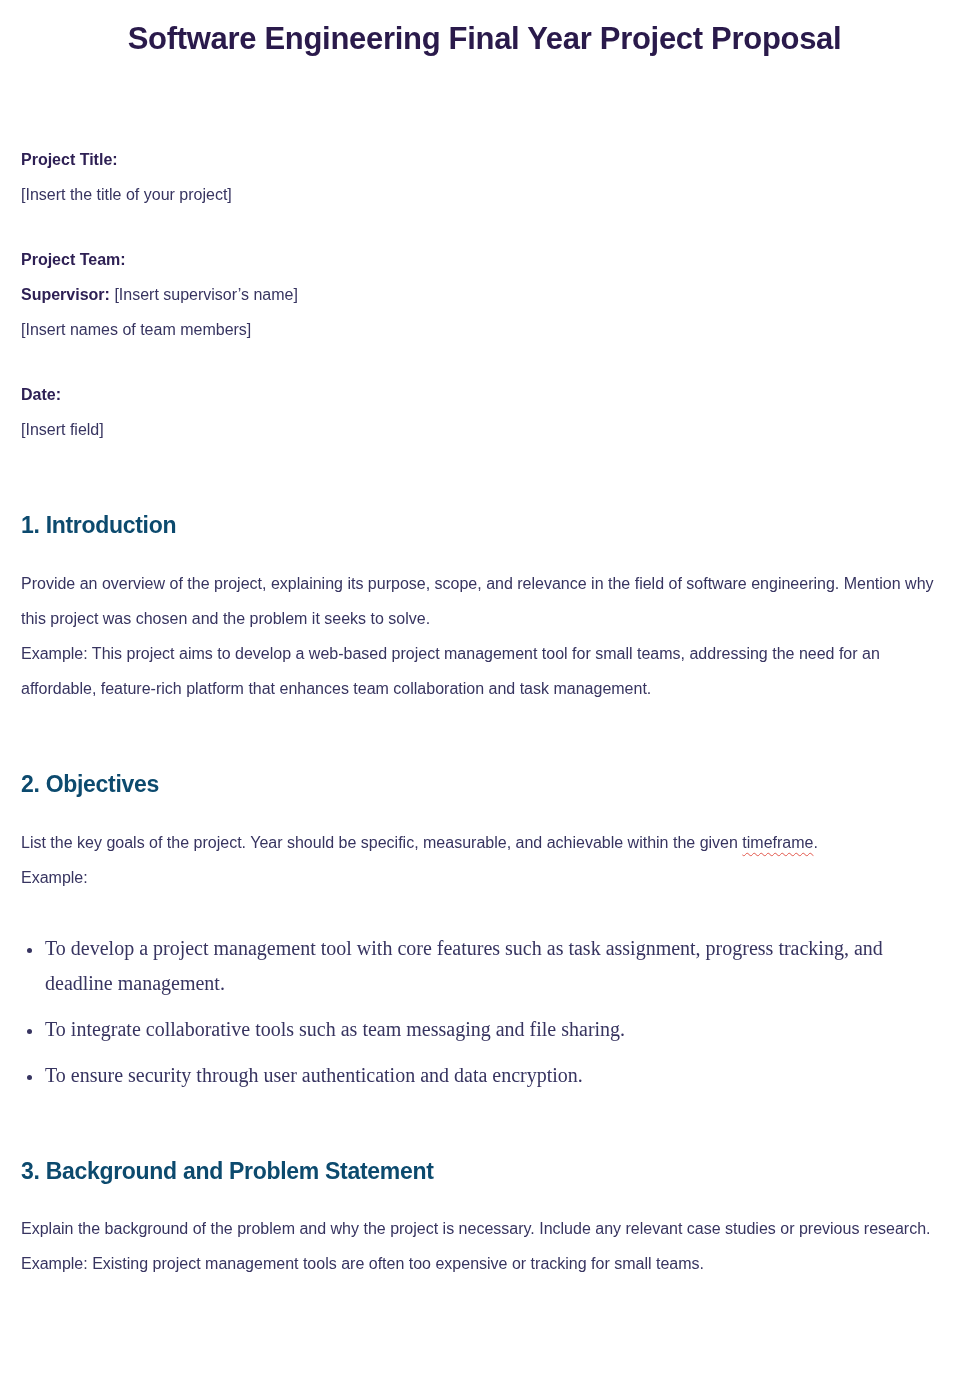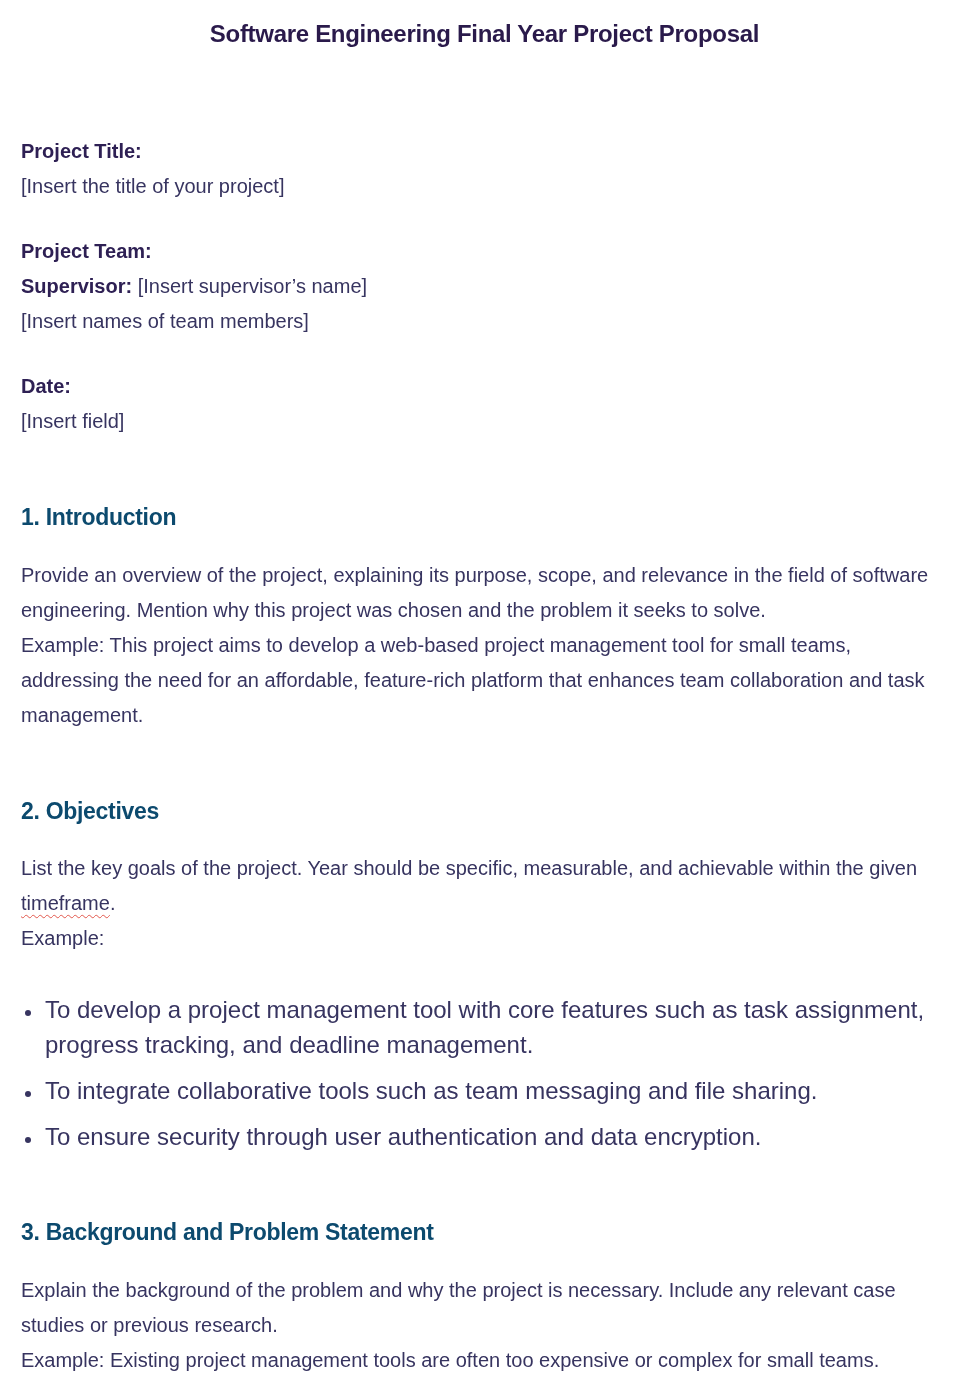--- a/index.html
+++ b/index.html
@@ -6,33 +6,33 @@
   body {
     width: 969px;
     min-height: 1378px;
     background: #ffffff;
     font-family: "Liberation Sans", sans-serif;
     color: #373460;
     box-sizing: border-box;
     padding: 20px 21px 10px 21px;
   }
   .doc-title {
-    font-size: 24px;
+    font-size: 31px;
     font-weight: bold;
     letter-spacing: -0.3px;
     color: #2a1a4b;
     text-align: center;
     margin: 0 0 85px 0;
     line-height: 1.2;
   }
   .meta-block {
     margin: 0 0 30px 0;
   }
   .meta-block p, .section-paragraph {
-    font-size: 20px;
+    font-size: 16px;
     line-height: 35px;
     margin: 0;
   }
   .meta-label {
     font-weight: bold;
     color: #2e2054;
   }
   .section-heading {
     font-size: 23px;
     font-weight: bold;
@@ -47,24 +47,25 @@
     text-decoration-color: #e2574c;
     text-decoration-thickness: 1px;
     text-underline-offset: 4px;
   }
   ul.bullet-list {
     margin: 36px 0 0 0;
     padding-left: 22px;
     list-style: disc;
   }
   ul.bullet-list li {
-    font-size: 24px;
+    font-size: 20px;
     line-height: 35px;
     margin-bottom: 11px;
     padding-left: 2px;
+    font-family: Liberation Serif, serif;
   }
   ul.bullet-list li::marker {
     font-size: 0.8em;
     color: #373460;
   }
 </style>
 </head>
 <body>
 
 <div>
@@ -97,16 +98,16 @@
     <p class="section-paragraph"><span>List the key goals of the project. Year should be specific, measurable, and achievable within the given </span><span class="misspelled">timeframe</span><span>.</span><br><span>Example:</span></p>
     <ul class="bullet-list">
       <li>To develop a project management tool with core features such as task assignment, progress tracking, and deadline management.</li>
       <li>To integrate collaborative tools such as team messaging and file sharing.</li>
       <li>To ensure security through user authentication and data encryption.</li>
     </ul>
   </div>
 
   <div class="section">
     <h2 class="section-heading">3. Background and Problem Statement</h2>
-    <p class="section-paragraph"><span>Explain the background of the problem and why the project is necessary. Include any relevant case studies or previous research.</span><br><span>Example: Existing project management tools are often too expensive or complex for small teams.</span></p>
+    <p class="section-paragraph"><span>Explain the background of the problem and why the project is necessary. Include any relevant case studies or previous research.</span><br><span>Example: Existing project management tools are often too expensive or tracking for small teams.</span></p>
   </div>
 
 </div>
 
 </body></html>

